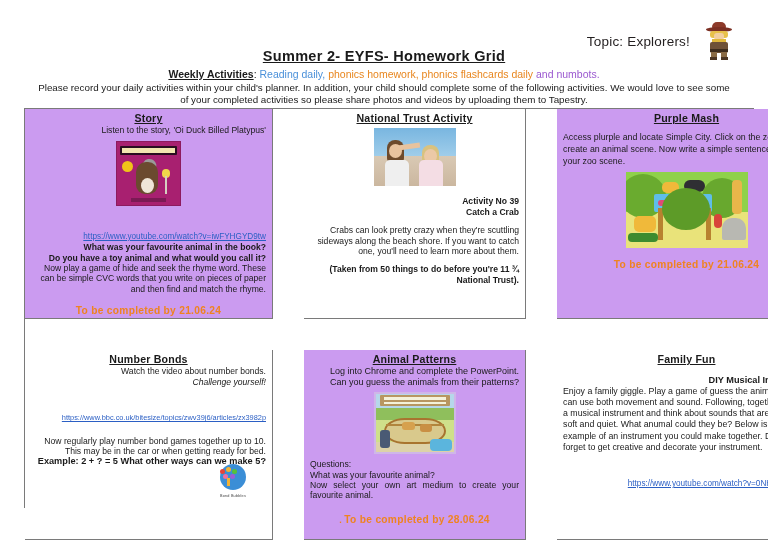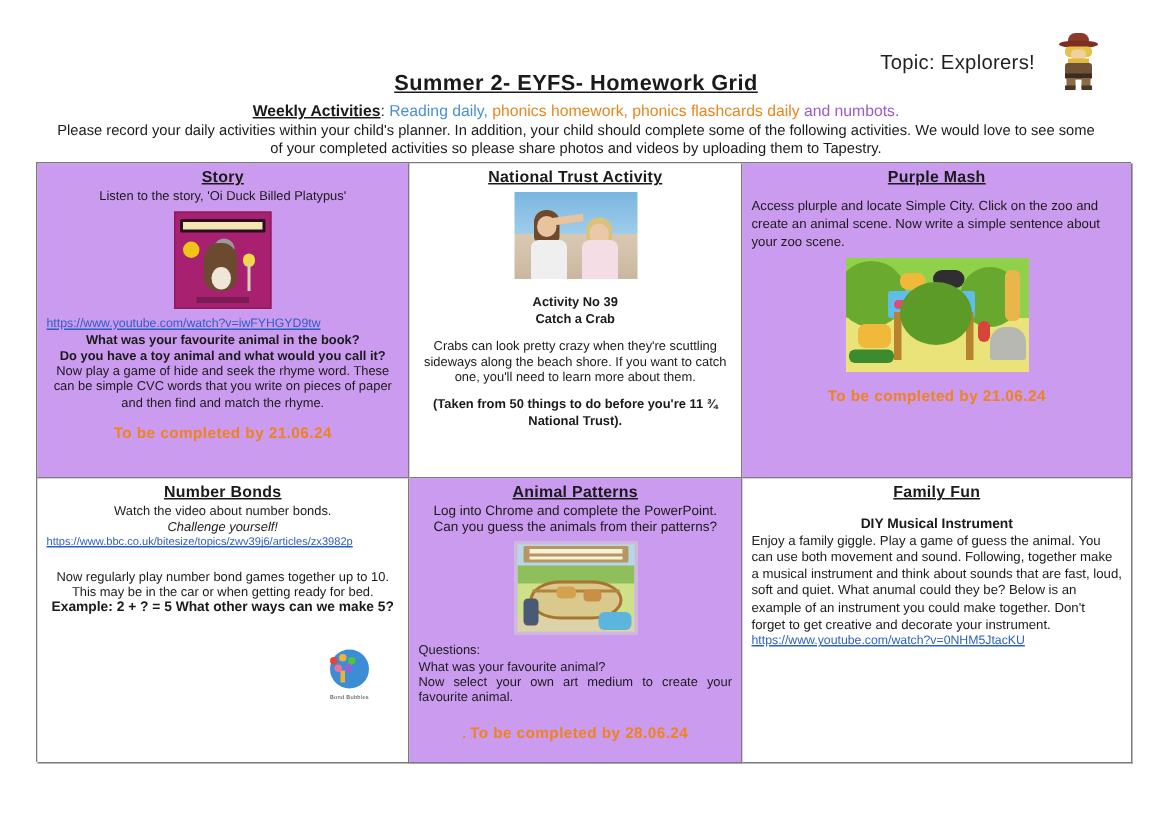--- a/index.html
+++ b/index.html
@@ -127,20 +127,21 @@
     left: 24px;
     top: 108px;
     width: 730px;
     height: 400px;
     display: grid;
     grid-template-columns: 248px 222px 260px;
     grid-template-rows: 210px 190px;
     border-left: 1px solid #7a7a7a;
     border-top: 1px solid #7a7a7a;
     box-sizing: border-box;
+    gap: 31px;
   }
   .cell {
     border-right: 1px solid #7a7a7a;
     border-bottom: 1px solid #7a7a7a;
     box-sizing: border-box;
     padding: 4px 6px 3px 6px;
     overflow: hidden;
     position: relative;
     font-size: 8.6px;
     line-height: 10.4px;
@@ -150,34 +151,35 @@
   .cell.white  { background: #ffffff; }
 
   .cell-title {
     text-align: center;
     font-weight: bold;
     font-size: 10.6px;
     text-decoration: underline;
     margin-bottom: 2px;
     letter-spacing: .2px;
   }
-  .ctr   { text-align: center; }
+  .ctr   { text-align: right; }
   .left  { text-align: left; }
   .bold  { font-weight: bold; }
   .ital  { font-style: italic; }
   .just  { text-align: justify; }
 
   .link {
     color: #2b5fc4;
     text-decoration: underline;
     font-size: 8.2px;
     word-break: break-all;
     display: block;
-    text-align: left;
+    text-align: right;
     cursor: pointer;
+    margin-top: 26px;
   }
   .link.small { font-size: 7.4px; }
 
   .due {
     color: #ef8320;
     font-weight: bold;
     text-align: center;
     font-size: 10.2px;
     letter-spacing: .3px;
   }

